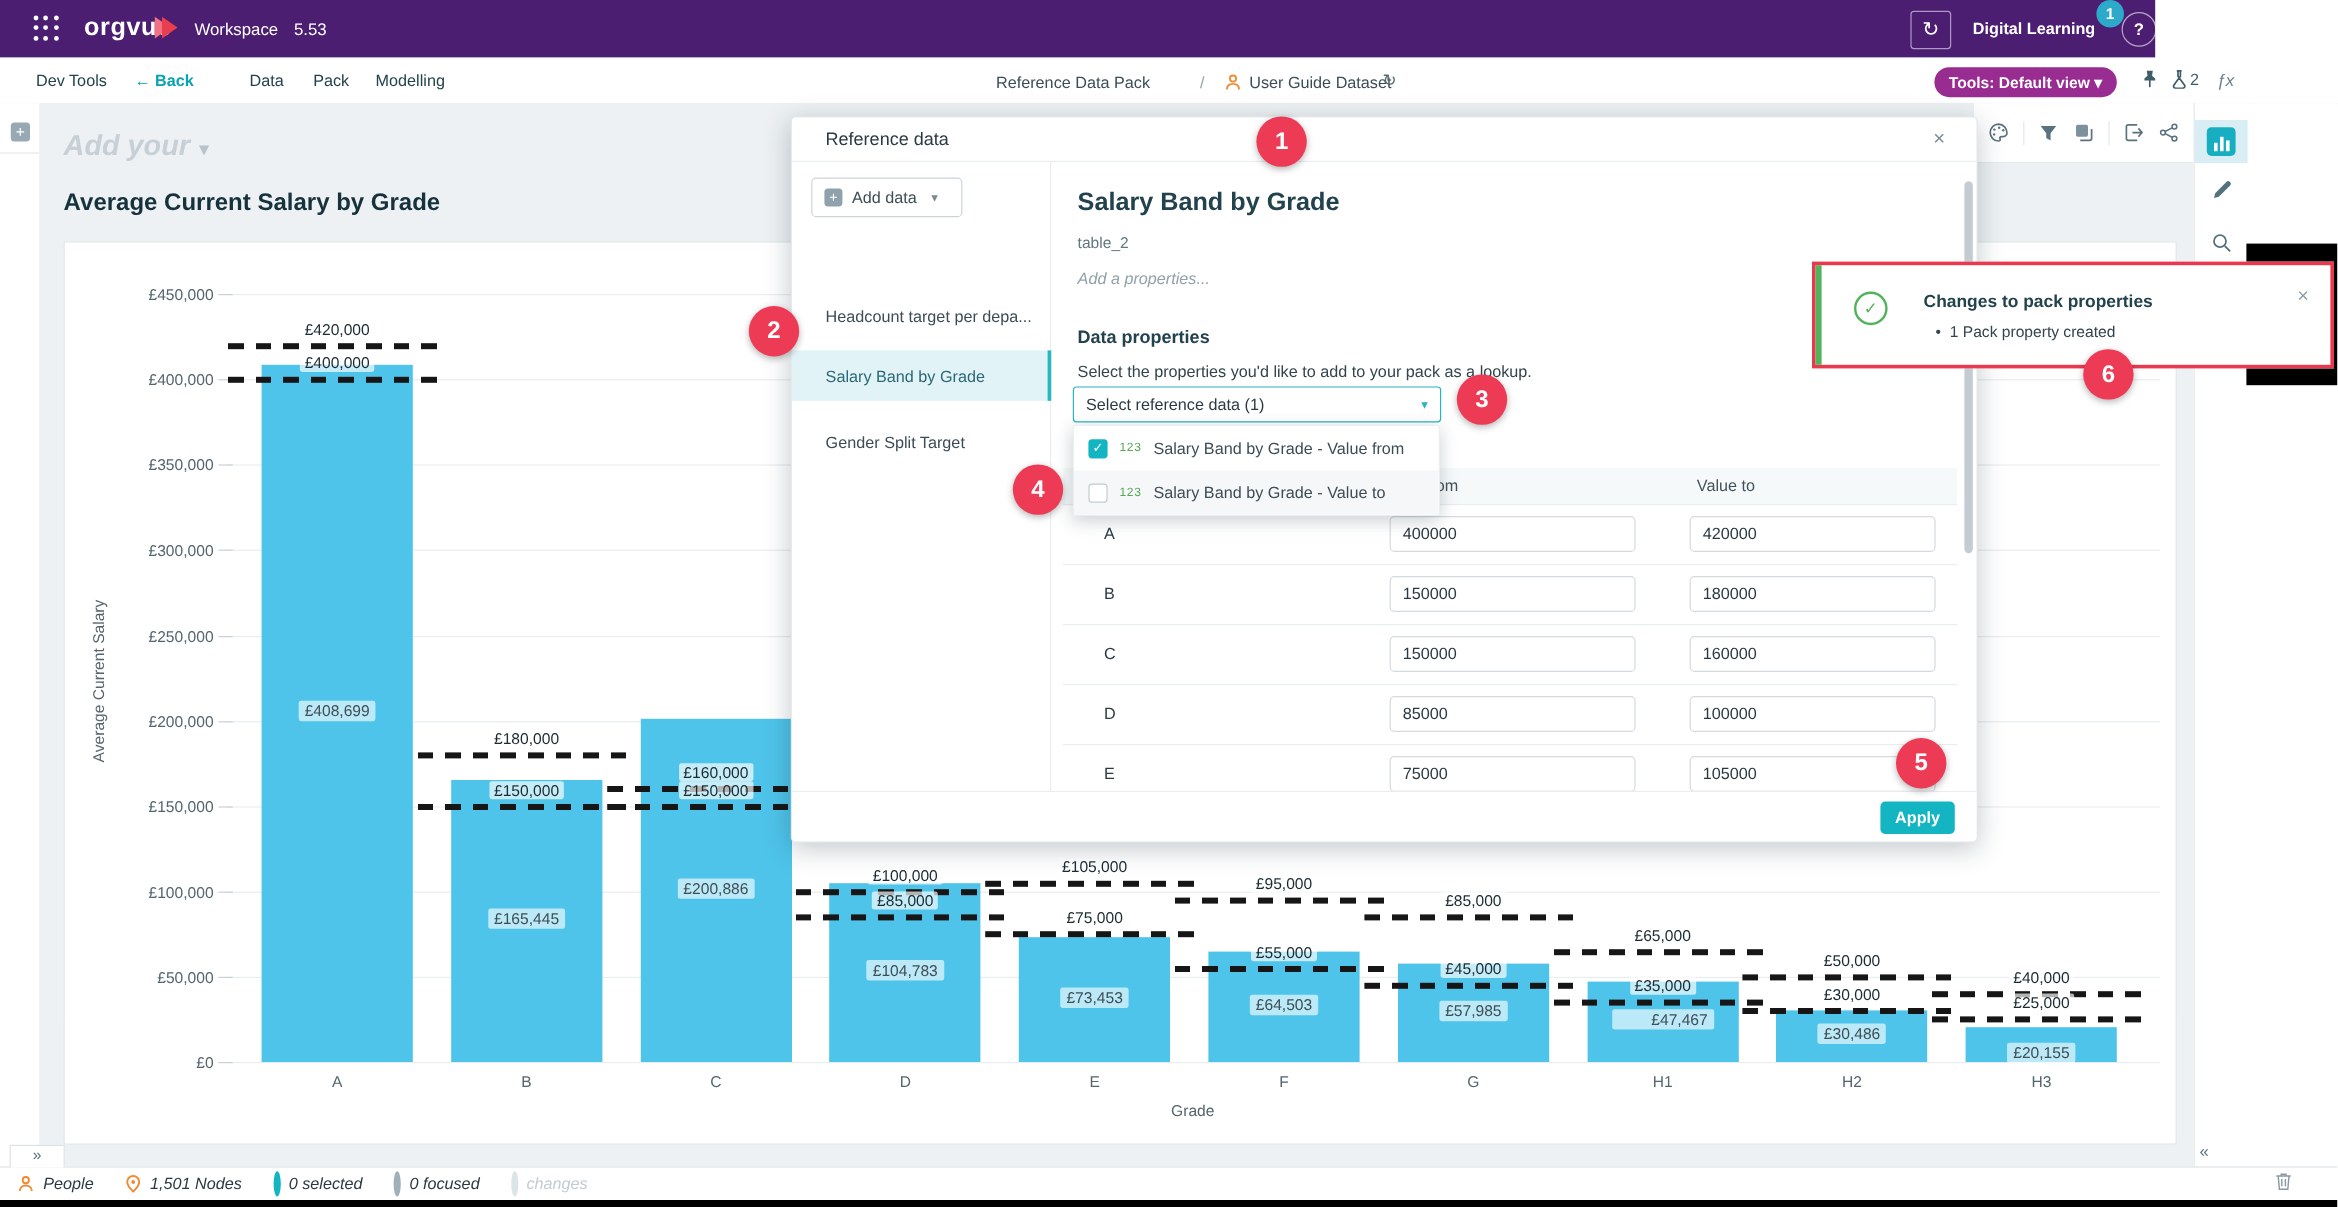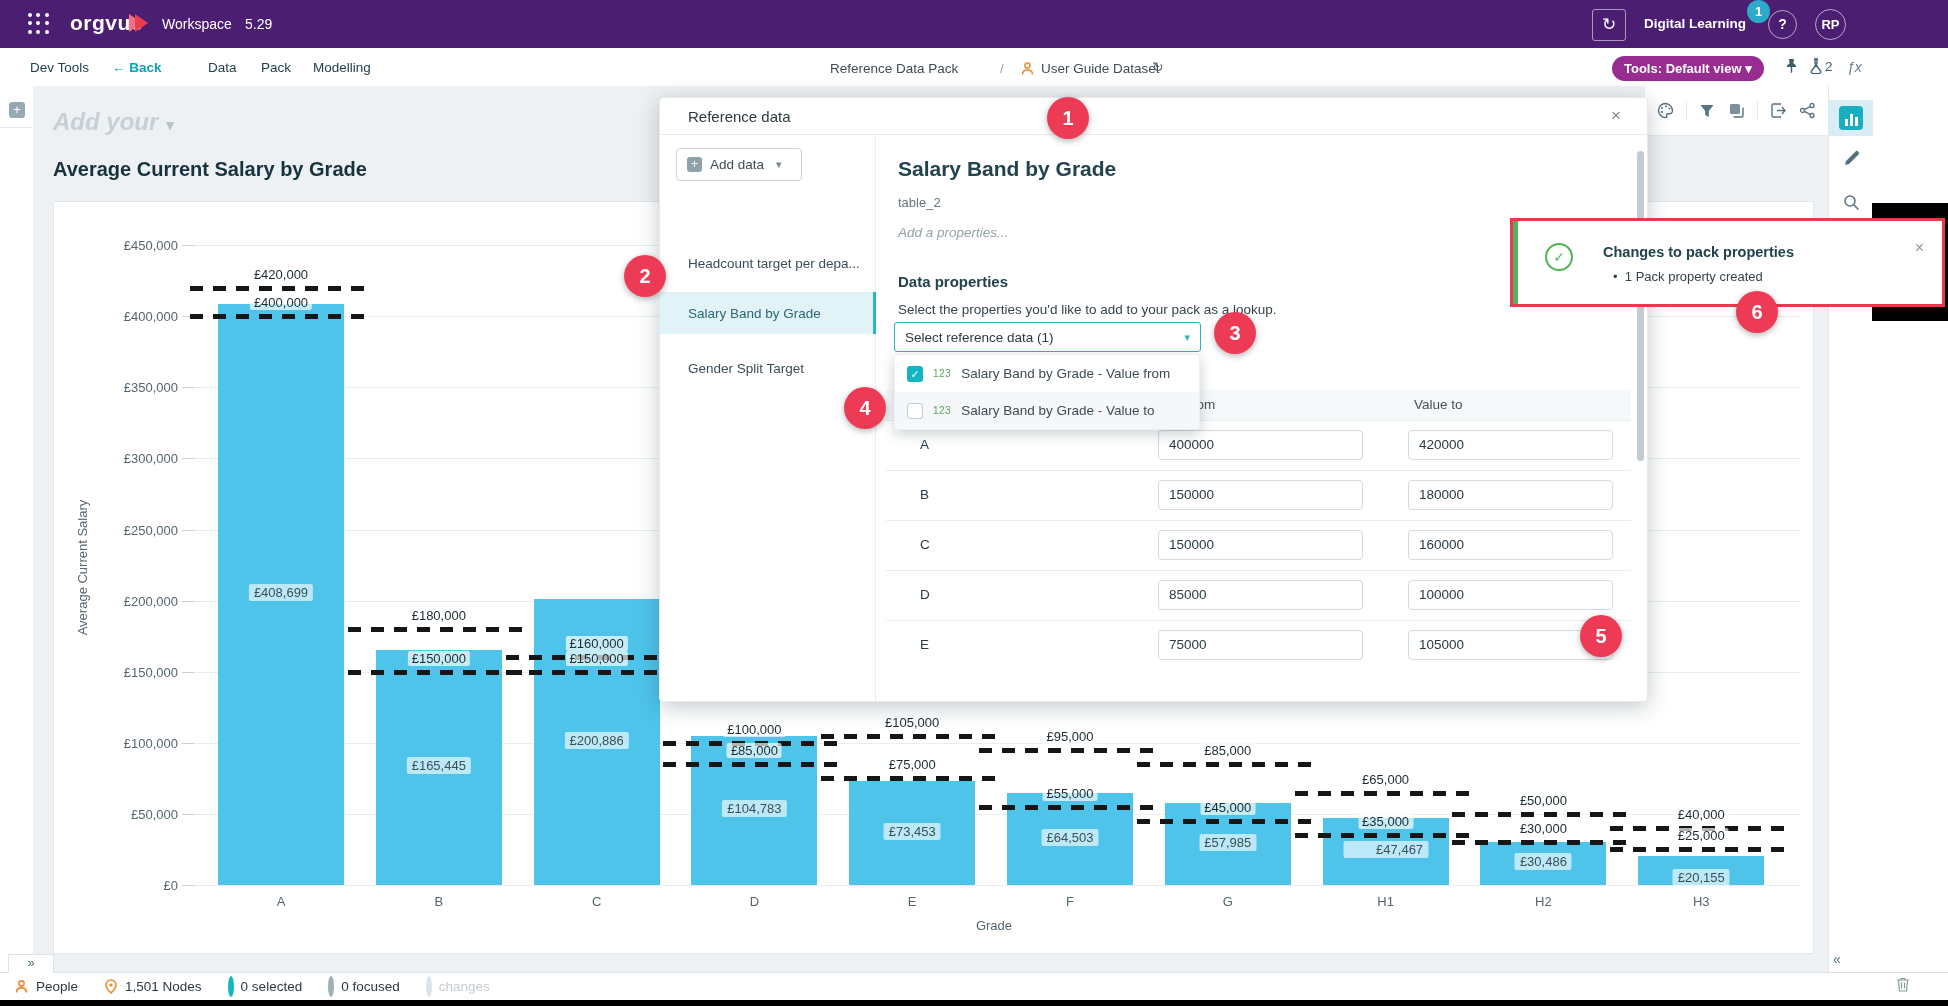--- a/index.html
+++ b/index.html
@@ -1,20 +1,20 @@
 <!DOCTYPE html>
 <html><head>
 <meta charset="utf-8">
 <style>
   html,body{margin:0;padding:0;background:#fff;}
   .screen{position:relative;width:1948px;height:1006px;overflow:hidden;
     font-family:"Liberation Sans",sans-serif;background:#fff;color:#22424c;}
   .abs{position:absolute;}
   
-  .topbar{left:0;top:0;width:1948px;height:48px;background:#4b1e72;color:#fff;display:flex;align-items:center;}
+  .topbar{left:0;top:0;width:1796px;height:48px;background:#4b1e72;color:#fff;display:flex;align-items:center;}
   .grid-icon{left:28px;top:13px;width:22px;height:22px;display:grid;grid-template-columns:repeat(3,1fr);gap:3px;}
   .grid-icon i{width:4px;height:4px;border-radius:50%;background:#fff;}
   .logo{left:70px;top:11px;font-size:21px;font-weight:bold;letter-spacing:.5px;}
   .logo-arrows{left:129px;top:14px;display:flex;}
   .tri{width:0;height:0;border-top:9px solid transparent;border-bottom:9px solid transparent;}
   .tri1{border-left:13px solid #f27083;}
   .tri2{border-left:13px solid #e83e4f;margin-left:-7px;}
   .ws{left:162px;top:16px;font-size:14px;}
   .wsv{left:245px;top:16px;font-size:14px;}
   .refresh-box{left:1592px;top:9px;width:32px;height:30px;border:1px solid rgba(255,255,255,.55);border-radius:3px;
@@ -125,21 +125,21 @@
   .toast-line{position:absolute;left:100px;top:48px;font-size:13px;color:#33444c;}
   .toast-x{position:absolute;right:18px;top:18px;font-size:16px;color:#8a99a1;cursor:pointer;}
   
   .anno{width:42px;height:42px;border-radius:50%;background:#ee3b55;color:#fff;font-size:20px;font-weight:bold;
     text-align:center;line-height:42px;z-index:40;box-shadow:0 2px 6px rgba(0,0,0,.3);}
   
   .expand-tab{left:8px;top:954px;width:44px;height:18px;background:#fff;border:1px solid #dce3e8;border-bottom:none;
     font-size:13px;color:#54727d;text-align:center;line-height:16px;cursor:pointer;z-index:6;}
   .statusbar{left:0;top:972px;width:1948px;height:28px;background:#fff;border-top:1px solid #dce3e8;z-index:5;
     display:flex;align-items:center;gap:26px;padding-left:14px;box-sizing:border-box;font-size:13.5px;color:#2b3a42;}
-  .st-item{display:flex;align-items:flex-start;gap:7px;}
+  .st-item{display:flex;align-items:flex-start;gap:7px;font-style:italic;}
   .ring{width:13px;height:13px;border-radius:50%;box-sizing:border-box;}
   .st-dim{color:#c3ccd2;}
   .bottom-black{left:0;top:1000px;width:1948px;height:6px;background:#000;z-index:7;}
   .trash{left:1896px;top:977px;z-index:6;color:#8a99a1;}
   svg{display:block;}
 </style>
 </head>
 <body>
 
 <div class="screen">
@@ -155,21 +155,21 @@
         <i></i>
         <i></i>
         <i></i>
     </div>
     <div class="abs logo">orgvue</div>
     <div class="abs logo-arrows">
       <div class="tri tri1"></div>
         <div class="tri tri2"></div>
     </div>
     <div class="abs ws">Workspace</div>
-    <div class="abs wsv">5.29</div>
+    <div class="abs wsv">5.53</div>
     <div class="abs refresh-box">↻</div>
     <div class="abs dig">Digital Learning</div>
     <div class="abs badge1">1</div>
     <div class="abs qcircle">?</div>
     <div class="abs rpcircle">RP</div>
   </div>
 
   <div class="abs toolbar"></div>
   <div class="abs tb-item" style="left:30px;">Dev Tools</div>
   <div class="abs tb-item tb-back" style="left:112px;">
@@ -444,20 +444,23 @@
               <span>Salary Band by Grade - Value from</span>
             </div>
             <div class="ddrow alt">
               <span class="cbox off"></span>
               <span class="n123">123</span>
               <span>Salary Band by Grade - Value to</span>
             </div>
           </div>
       </div>
     </div>
+    <div class="pfooter">
+      <button class="applybtn">Apply</button>
+    </div>
     <div class="pscroll"></div>
   </div>
 
   <div class="abs blackrect"></div>
   <div class="abs toast">
     <div class="toast-green"></div>
     <div class="toast-check">✓</div>
     <div class="toast-title">Changes to pack properties</div>
     <div class="toast-line">
       <span>•</span>&nbsp;&nbsp;<span>1 Pack property created</span>

